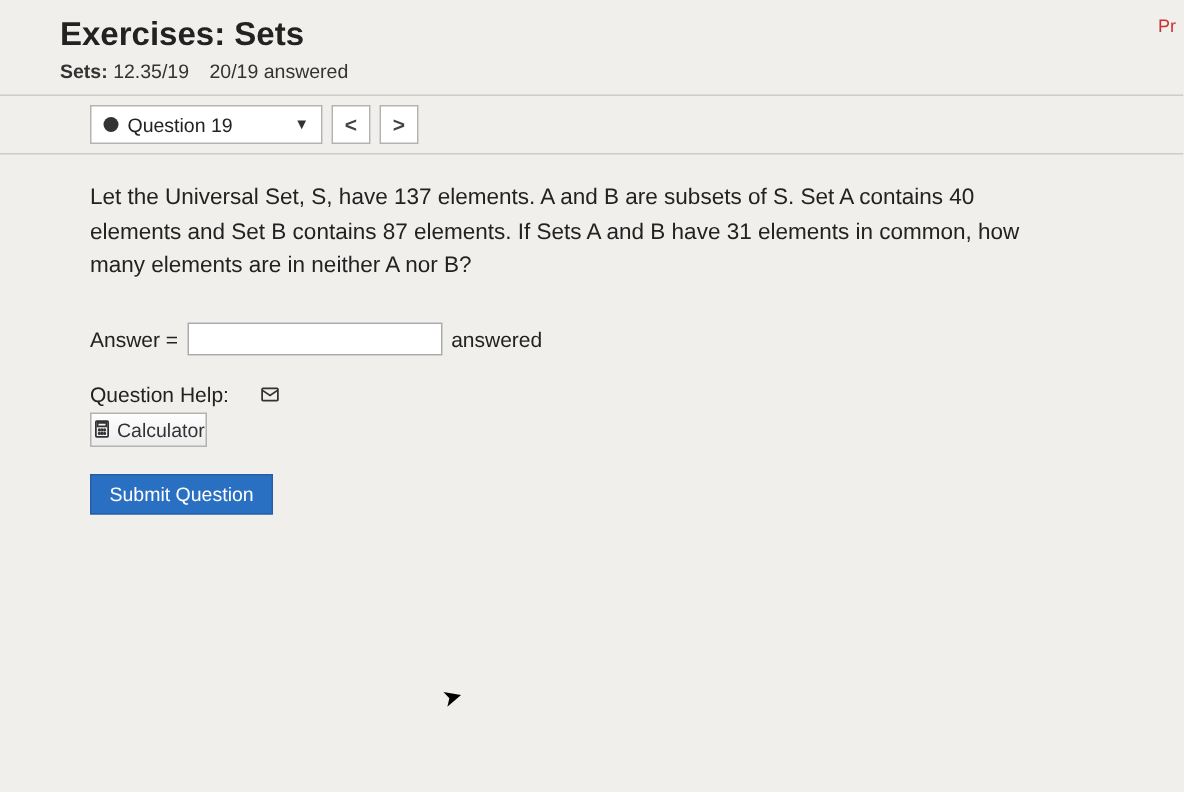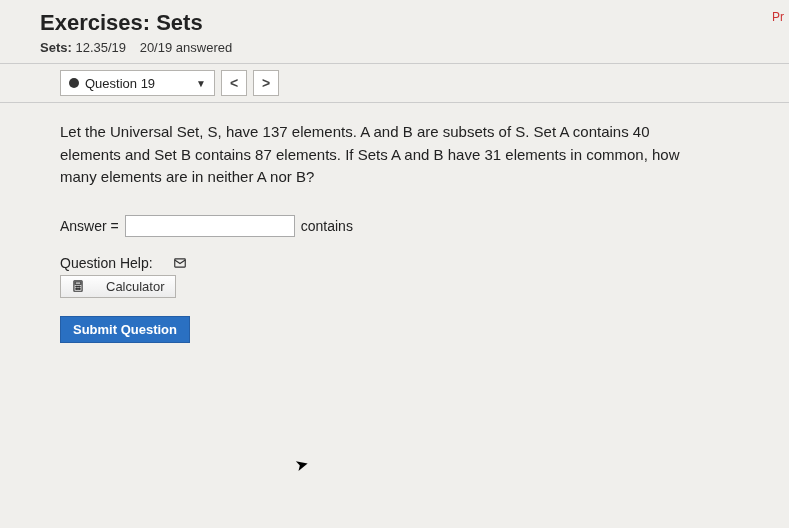--- a/index.html
+++ b/index.html
@@ -115,37 +115,36 @@
     text-decoration: underline;
     cursor: pointer;
     display: inline-flex;
     align-items: center;
     gap: 4px;
   }
   .calc-btn {
     margin-top: 4px;
     display: inline-flex;
     align-items: center;
-    gap: 21px;
+    gap: 3px;
     border: 1px solid #b5b3af;
     background: linear-gradient(#fefefe, #ececec);
-    padding: 3px 10px;
+    padding: 3px 0;
     font-size: 13px;
     cursor: pointer;
     color: #333;
   }
   .submit-btn {
     margin-top: 18px;
     background: #2a70c2;
     color: #fff;
     border: 1px solid #245ea6;
     padding: 5px 12px;
     font-size: 13px;
     cursor: pointer;
-    font-weight: bold;
   }
   .cursor-arrow {
     position: absolute;
     left: 295px;
     top: 455px;
     font-size: 16px;
     color: #000;
     transform: rotate(-15deg);
   }
   svg.icon { width:14px; height:14px; }
@@ -174,21 +173,21 @@
   <div class="navbtn">&lt;</div>
   <div class="navbtn">&gt;</div>
 </div>
 
 <div class="main">
   <div class="prompt">Let the Universal Set, S, have 137 elements. A and B are subsets of S. Set A contains 40 elements and Set B contains 87 elements. If Sets A and B have 31 elements in common, how many elements are in neither A nor B?</div>
 
   <div class="answer-row">
     <span>Answer =</span>
     <input type="text" class="answer-input" value="" style="">
-    <span>contains</span>
+    <span>answered</span>
   </div>
 
   <div class="help-row">
     <span>Question Help:</span>
     <a class="link">
       <svg class="icon" viewBox="0 0 24 24" fill="none" stroke="#333" stroke-width="2">
         <rect x="3" y="5" width="18" height="14" rx="1"></rect>
         <path d="M3 7l9 6 9-6"></path>
       </svg>
     </a>

